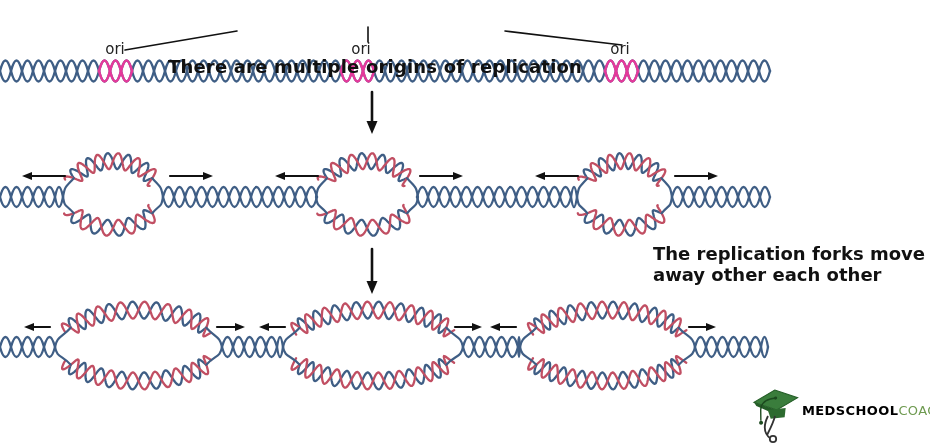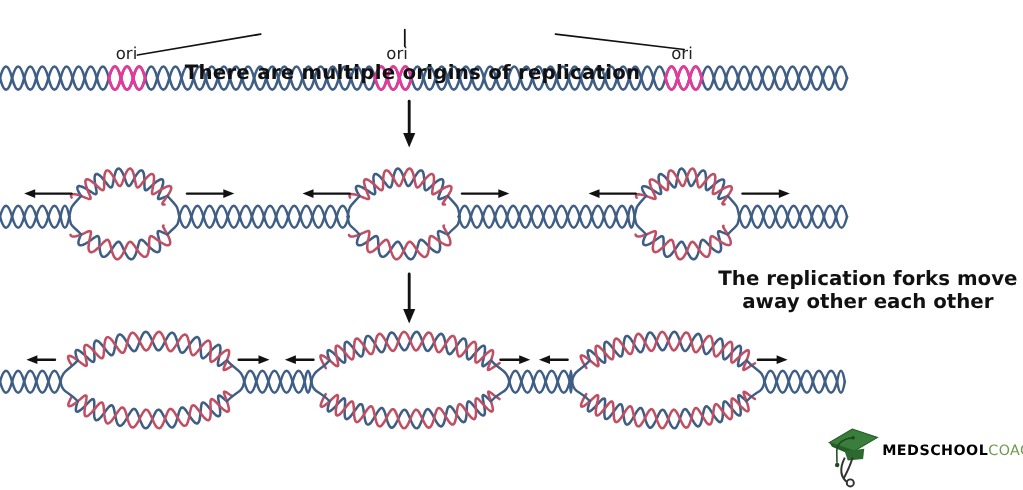--- a/index.html
+++ b/index.html
@@ -4,21 +4,21 @@
 <style>
   html,body{margin:0;padding:0;background:#ffffff;}
   .stage{position:relative;width:930px;height:445px;background:#ffffff;overflow:hidden;
          font-family:"DejaVu Sans",sans-serif;}
   .title{position:absolute;top:19px;left:375px;transform:translateX(-50%);
          font-size:18px;font-weight:700;color:#111;white-space:nowrap;letter-spacing:.2px;margin-top:37px;}
   .ori{position:absolute;top:40px;transform:translateX(-50%);
        font-size:15px;color:#222;}
   .ori1{left:115px;} .ori2{left:361px;} .ori3{left:620px;}
   .caption{position:absolute;top:243px;left:789px;transform:translateX(-50%);
-           text-align:center;font-size:18px;font-weight:700;line-height:21px;
+           text-align:left;font-size:18px;font-weight:700;line-height:21px;
            color:#111;white-space:nowrap;}
   #art{position:absolute;left:0;top:0;}
   .logo{position:absolute;left:752px;top:386px;display:flex;align-items:center;}
   .logo-text{margin-left:2px;margin-top:-10px;font-size:13px;font-weight:700;
              letter-spacing:.4px;white-space:nowrap;}
   .brand-black{color:#000000;}
   .brand-green{color:#6e9a50;font-weight:400;}
 </style>
 </head>
 <body>

